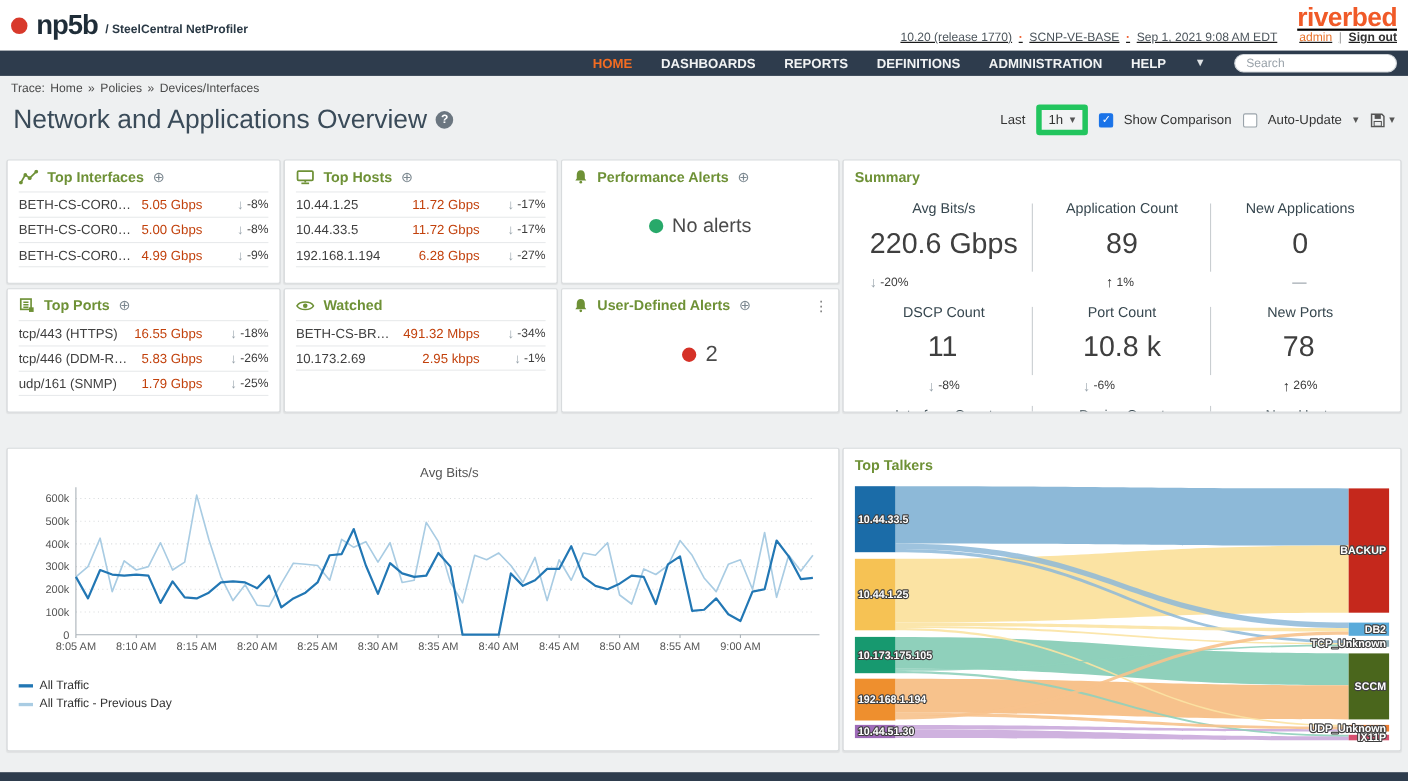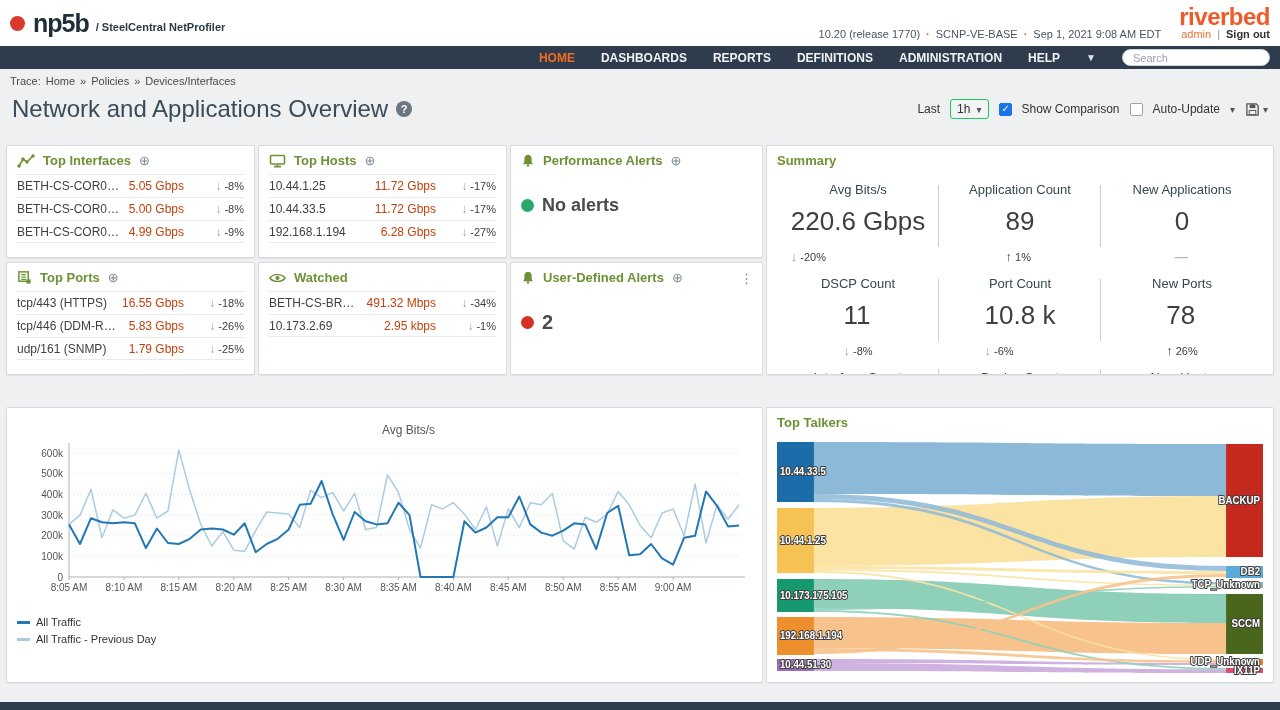--- a/index.html
+++ b/index.html
@@ -3,21 +3,21 @@
 <meta charset="utf-8">
 <style>
   * { margin:0; padding:0; box-sizing:border-box; }
   html,body { width:1280px; height:710px; overflow:hidden; background:#eef0f1;
     font-family:"Liberation Sans", sans-serif; }
   
   .hdr { background:#fff; height:46px; display:flex; align-items:center; padding:0 10px; }
   .logo-dot { width:15px; height:15px; border-radius:50%; background:#d8392b; margin-right:8px; }
   .prod { font-size:25px; font-weight:bold; color:#1f2d38; letter-spacing:-1px; }
   .suite { font-size:11px; font-weight:bold; color:#2b3a46; margin-left:7px; margin-top:8px; }
-  .hdr-right { margin-left:auto; display:flex; flex-direction:column; align-items:flex-end; }
+  .hdr-right { margin-left:auto; display:flex; flex-direction:column; align-items:flex-end;text-decoration:underline; }
   .brand { font-size:24px; color:#f05a28; font-weight:bold; letter-spacing:-0.5px; line-height:22px; }
   .meta { font-size:11px; color:#4c555c; display:flex; gap:6px; align-items:center; }
   .meta .sep { color:#f05a28; font-weight:bold; }
   .meta .usr { color:#e8732c; margin-left:14px; }
   .meta .bar { color:#999; }
   .meta .so { font-weight:bold; color:#333; }
   
   .nav { background:#2e3c4d; height:23px; display:flex; align-items:center; justify-content:flex-end; gap:26px; padding:0 10px; }
   .nav a { font-size:12px; font-weight:bold; color:#f1f3f4; text-decoration:none; }
   .nav a.active { color:#f26c22; }
@@ -26,21 +26,21 @@
     padding:0 10px; color:#333; outline:none; }
   .search::placeholder { color:#9aa3aa; }
   
   .crumb { font-size:11px; color:#4a4a4a; padding:6px 10px 4px; display:flex; gap:5px; }
   .crumb a { color:#4a4a4a; text-decoration:none; }
   .pagehead { display:flex; align-items:center; padding:4px 12px 12px; }
   .ptitle { font-size:24px; color:#3a4b59; }
   .help-ic { width:16px; height:16px; border-radius:50%; background:#6b7680; color:#fff; font-size:11px;
     font-weight:bold; display:inline-flex; align-items:center; justify-content:center; margin-left:8px; }
   .controls { margin-left:auto; display:flex; align-items:center; gap:10px; font-size:12px; color:#333; }
-  .timesel { border:1px solid #22c55e; background:#f2f3f4; border-radius:3px; padding:2px 6px; font-size:12px;
+  .timesel { border:5px solid #22c55e; background:#f2f3f4; border-radius:3px; padding:2px 6px; font-size:12px;
     color:#333; display:inline-flex; gap:6px; align-items:center; }
   .cb { width:13px; height:13px; border:1px solid #9aa3aa; border-radius:2px; display:inline-block;
     background:#fff; position:relative; vertical-align:-2px; }
   .cb.on { background:#1a73e8; border-color:#1a73e8; }
   .cb.on::after { content:"✓"; color:#fff; font-size:10px; position:absolute; left:2px; top:-1px; }
   .ctl-caret { color:#555; font-size:10px; }
   .saveic { display:inline-flex; align-items:center; gap:3px; }
   
   .content { padding:10px 6px 0; }
   .grid-top { display:grid; grid-template-columns:249px 249px 253px 1fr; grid-template-rows:113px 113px;
@@ -58,21 +58,21 @@
   .rows .lrow:last-child { border-bottom:1px solid #e8eaec; }
   .rn { flex:1; font-size:12px; color:#3f3f3f; white-space:nowrap; overflow:hidden; text-overflow:ellipsis; }
   .rv { font-size:12px; color:#c2410c; margin:0 10px 0 6px; white-space:nowrap; }
   .tr { width:50px; display:flex; align-items:center; justify-content:flex-end; gap:3px; }
   .ar { font-weight:bold; font-size:12px; }
   [data-dir="down"] { color:#98a3ab; }
   [data-dir="up"] { color:#2f2f2f; }
   [data-dir="flat"] { color:#b0b7bd; }
   .pc { font-size:11px; color:#3c3c3c; }
   
-  .alert-mid { height:calc(100% - 22px); display:flex; align-items:center; gap:8px;font-weight:bold; }
+  .alert-mid { height:calc(100% - 22px); display:flex; align-items:center; justify-content:center; gap:8px; }
   .dot { width:13px; height:13px; border-radius:50%; display:inline-block; }
   .al-txt { font-size:18px; color:#4a4a4a; }
   
   .summary { grid-column:4; grid-row:1 / 3; }
   .sum-grid { display:grid; grid-template-columns:1fr 1fr 1fr; height:calc(100% - 20px); margin-top:2px; }
   .scell { position:relative; text-align:center; padding-top:12px; }
   .scell.dv::after { content:""; position:absolute; right:0; top:16%; height:66%; width:1px; background:#c9ced1; }
   .slabel { font-size:13px; color:#37474f; margin-bottom:9px; }
   .svalrow { display:inline-flex; align-items:flex-start; gap:12px;flex-direction:column; }
   .sval { font-size:26px; color:#3f3f3f; }

